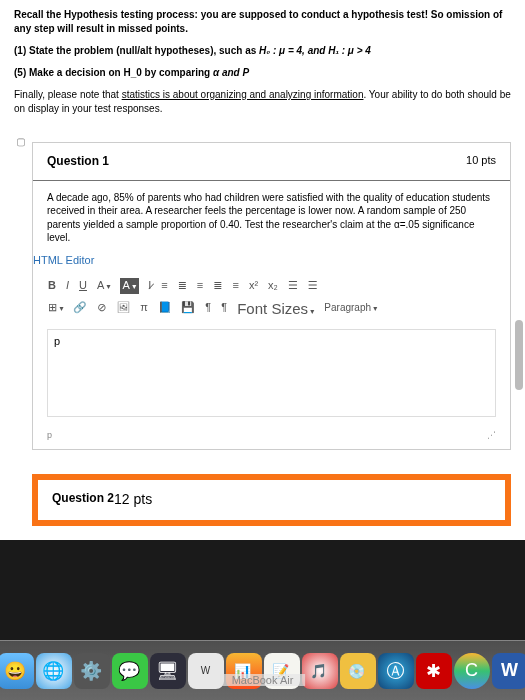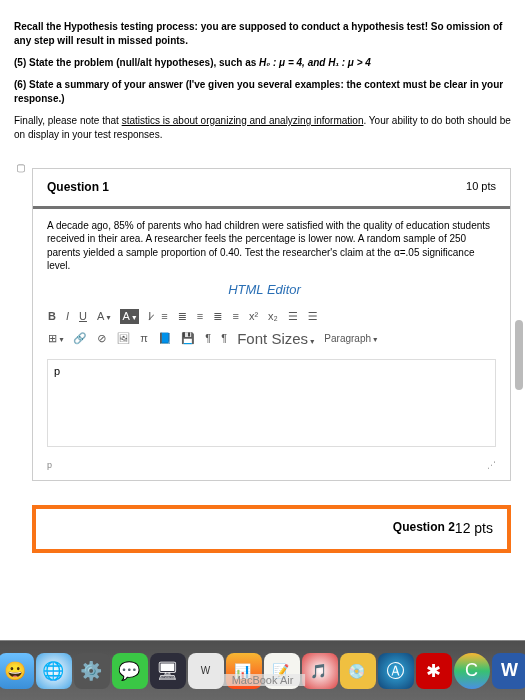--- a/index.html
+++ b/index.html
@@ -7,43 +7,43 @@
       width: 525px;
       height: 700px;
       background: #1a1a1a;
       font-family: Arial, sans-serif;
       overflow: hidden;
       position: relative;
     }
     .screen {
       background: #fff;
       margin: 0;
-      padding: 20px 14px;
-      height: 640px;
+      padding: 8px 14px;
+      height: 540px;
       font-size: 10px;
       color: #000;
       line-height: 1.4;
       overflow: hidden;
     }
     .instructions p {
       margin-bottom: 8px;
       font-size: 10px;
     }
     .bold { font-weight: bold; }
     .underline { text-decoration: underline; }
     .question-card {
       border: 1px solid #ccc;
       margin-top: 18px;
       background: #fff;
     }
     .question-header {
       display: flex;
       justify-content: space-between;
       padding: 10px 14px;
-      border-bottom: 3px solid #737373;
+      border-bottom: 1px solid #737373;
     }
     .question-header .qtitle {
       font-weight: bold;
       font-size: 12px;
     }
     .question-header .qpts {
       font-size: 11px;
       margin-left: 8px;
     }
     .tab-icon {
@@ -71,46 +71,45 @@
     .toolbar-row {
       display: flex;
       gap: 8px;
       align-items: center;
       padding: 2px 0;
       flex-wrap: nowrap;
     }
     .toolbar-row span { font-size: 11px; }
     .tbtn { cursor: pointer; padding: 0 1px; display:inline-block; }
     .toolbar-right {
-      text-align: center;
-      font-size: 13px;
+      text-align: left;
+      font-size: 11px;
       color: #2a6fb5;
       padding: 2px 14px 4px 0;
-      font-style: italic;
     }
     .editor-area {
       margin: 4px 14px 10px 14px;
       border: 1px solid #ddd;
       height: 88px;
       padding: 4px 6px;
       font-size: 11px;
       position: relative;
     }
     .editor-status {
       display: flex;
       justify-content: space-between;
       padding: 2px 14px 8px 14px;
       font-size: 9px;
       color: #888;
     }
     .question2 {
-      border: 4px solid #f97316;
+      border: 6px solid #f97316;
       margin-top: 12px;
       display: flex;
-      justify-content: flex-end;
+      justify-content: flex-start;
       padding: 10px 14px;
       background: #fff;
     }
     .dock {
       position: absolute;
       bottom: 0;
       left: 0;
       right: 0;
       height: 60px;
       background: linear-gradient(to bottom, rgba(200,200,200,0.3), rgba(180,180,180,0.5));
@@ -154,22 +153,22 @@
     }
     .drop-arrow::after { content: " ▾"; font-size: 8px; }
     .math { font-style: italic; font-family: Liberation Sans, sans-serif; }
   </style>
 </head>
 <body>
 
 <div class="screen">
   <div class="instructions">
     <p class="bold">Recall the Hypothesis testing process: you are supposed to conduct a hypothesis test! So omission of any step will result in missed points.</p>
-    <p><span class="bold">(5) State the problem (null/alt hypotheses), such as </span><span class="bold math">H₀ : μ = 4, and H₁ : μ &gt; 4</span></p>
-    <p class="bold">(6) State a summary of your answer (I've given you several examples: the context must be clear in your response.)</p>
+    <p><span class="bold">(1) State the problem (null/alt hypotheses), such as </span><span class="bold math">H₀ : μ = 4, and H₁ : μ &gt; 4</span></p>
+    <p><span class="bold">(5) Make a decision on H_0 by comparing </span><span class="bold math">α and P</span></p>
     <p><span>Finally, please note that </span><span class="underline">statistics is about organizing and analyzing information</span><span>. Your ability to do both should be on display in your test responses.</span></p>
   </div>
 
   <div class="qrow">
     <span class="tab-icon">▢</span>
     <div class="qcard-wrap">
       <div class="question-card">
         <div class="question-header">
           <span class="qtitle">Question 1</span>
           <span class="qpts">10 pts</span>

